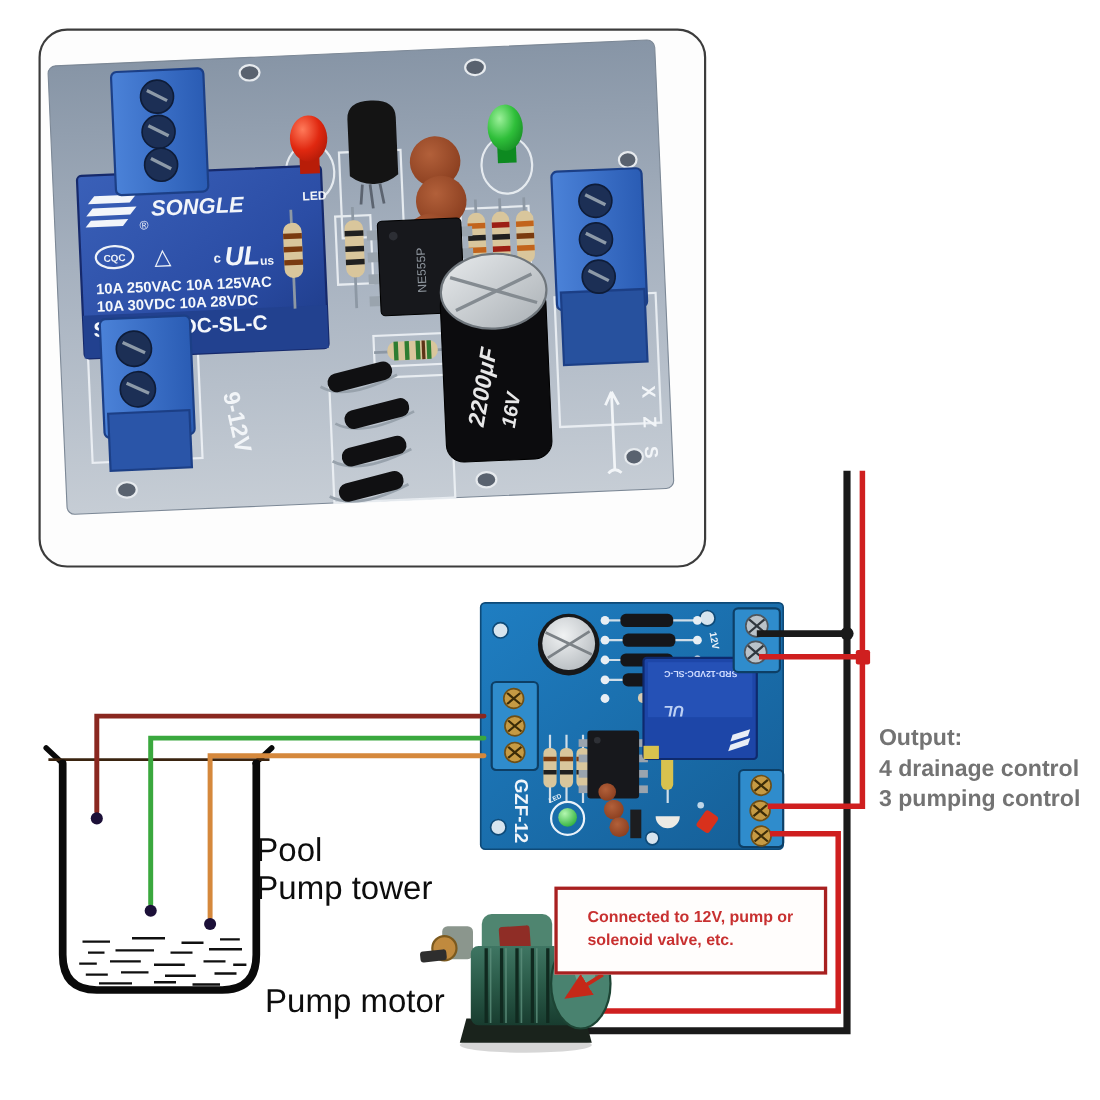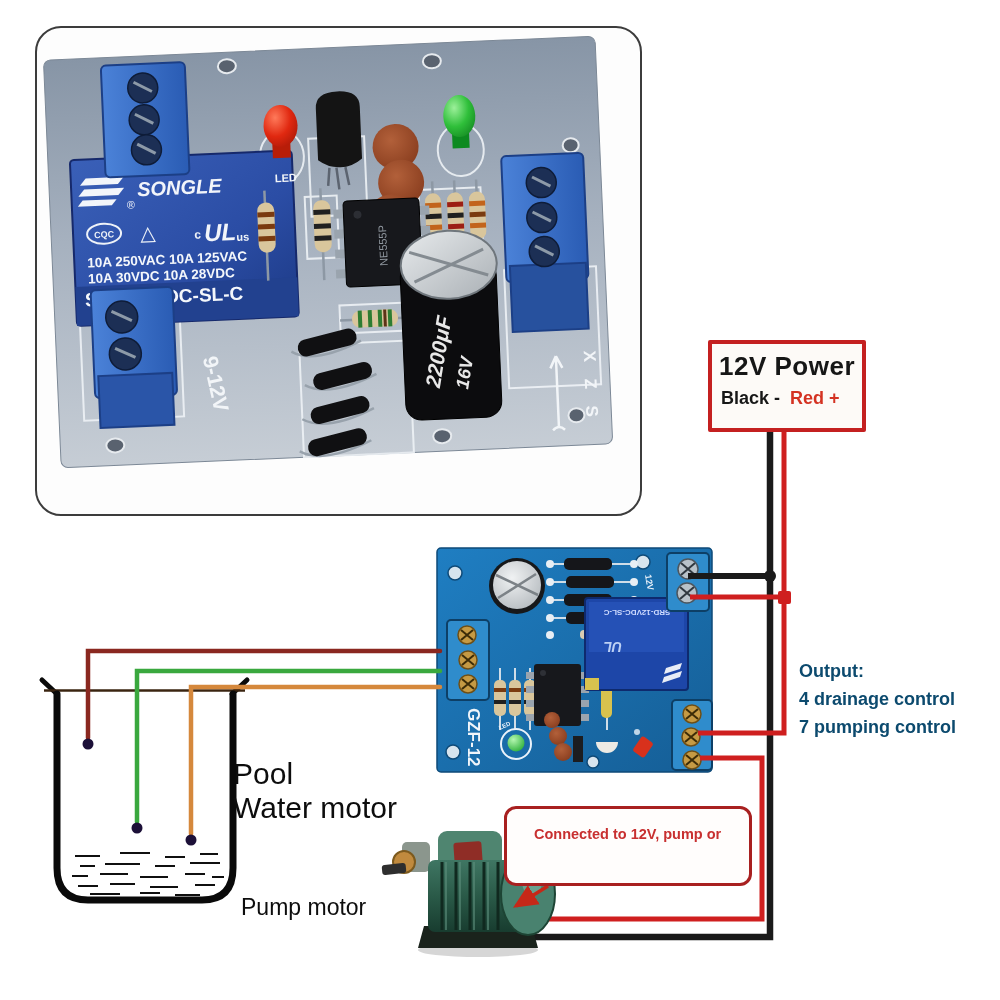--- a/index.html
+++ b/index.html
@@ -8,28 +8,28 @@
   .photo-frame{position:absolute;left:35px;top:26px;width:603px;height:486px;
     border:2px solid #3c3c3c;border-radius:26px;background:#fdfdfd;overflow:hidden;}
   .module-wrap{position:absolute;left:430px;top:540px;width:285px;height:235px;}
   .overlay{position:absolute;left:0;top:0;width:1000px;height:1000px;pointer-events:none;}
   .powerbox{position:absolute;left:708px;top:340px;width:158px;height:92px;
     border:4px solid #c42020;background:#fdfaf7;border-radius:2px;box-sizing:border-box;z-index:5;}
   .powerbox .title{font-size:26px;font-weight:bold;color:#161616;text-align:center;margin-top:7px;letter-spacing:.5px;}
   .powerbox .sub{display:flex;gap:10px;font-size:18px;font-weight:bold;margin:6px 0 0 9px;}
   .powerbox .neg{color:#171717;}
   .powerbox .pos{color:#d43222;}
-  .outnote{position:absolute;left:799px;top:657px;z-index:5;color:#0c4a6e;font-weight:bold;
-    font-size:18px;line-height:28px;white-space:nowrap;}
+  .outnote{position:absolute;left:799px;top:657px;z-index:5;color:#737373;font-weight:bold;
+    font-size:21px;line-height:28px;white-space:nowrap;}
   .tanklabel{position:absolute;z-index:5;color:#0d0d0d;font-weight:normal;white-space:nowrap;}
   .lbl-pool{left:233px;top:757px;font-size:30px;}
   .lbl-tower{left:233px;top:791px;font-size:30px;}
-  .lbl-pump{left:241px;top:894px;font-size:23px;}
+  .lbl-pump{left:241px;top:894px;font-size:30px;}
   .callout{position:absolute;left:504px;top:806px;width:248px;height:80px;box-sizing:border-box;
-    border:3px solid #a82020;background:#fffdfc;border-radius:12px;z-index:4;
+    border:3px solid #a82020;background:#fffdfc;border-radius:0;z-index:4;
     color:#c83030;font-weight:bold;font-size:14.5px;line-height:21px;padding:15px 0 0 27px;}
   svg text{font-family:"Liberation Sans","DejaVu Sans",sans-serif;}
 </style>
 </head>
 <body>
 
 <div class="canvas">
 
   <div class="photo-frame">
     <svg width="603" height="486" viewBox="0 0 603 486">
@@ -480,35 +480,29 @@
       <g stroke="#5d8f7c" stroke-width="1.5" opacity="0.8">
           <path d="M446 862 v68 M460 862 v68 M474 862 v68 M488 862 v68"></path>
         </g>
       <ellipse cx="528" cy="894" rx="27" ry="41" fill="#49826f" stroke="#1d4434" stroke-width="2"></ellipse>
       <ellipse cx="532" cy="880" rx="10" ry="17" fill="#74ab99" opacity="0.75"></ellipse>
     </g>
 
     <path d="M548 886 L516 906" stroke-width="3.5" fill="none" marker-end="url(#arrh)" stroke="#c62818"></path>
   </svg>
 
-  <div class="powerbox">
-    <div class="title">12V Power</div>
-    <div class="sub">
-      <span class="neg">Black -</span>
-      <span class="pos">Red +</span>
-    </div>
-  </div>
 
   <div class="outnote">
     <div>Output:</div>
     <div>4 drainage control</div>
-    <div>7 pumping control</div>
+    <div>3 pumping control</div>
   </div>
 
   <div class="tanklabel lbl-pool">Pool</div>
-  <div class="tanklabel lbl-tower">Water motor</div>
+  <div class="tanklabel lbl-tower">Pump tower</div>
   <div class="tanklabel lbl-pump">Pump motor</div>
 
   <div class="callout">
     <div>Connected to 12V, pump or</div>
+    <div>solenoid valve, etc.</div>
   </div>
 
 </div>
 
 </body></html>

